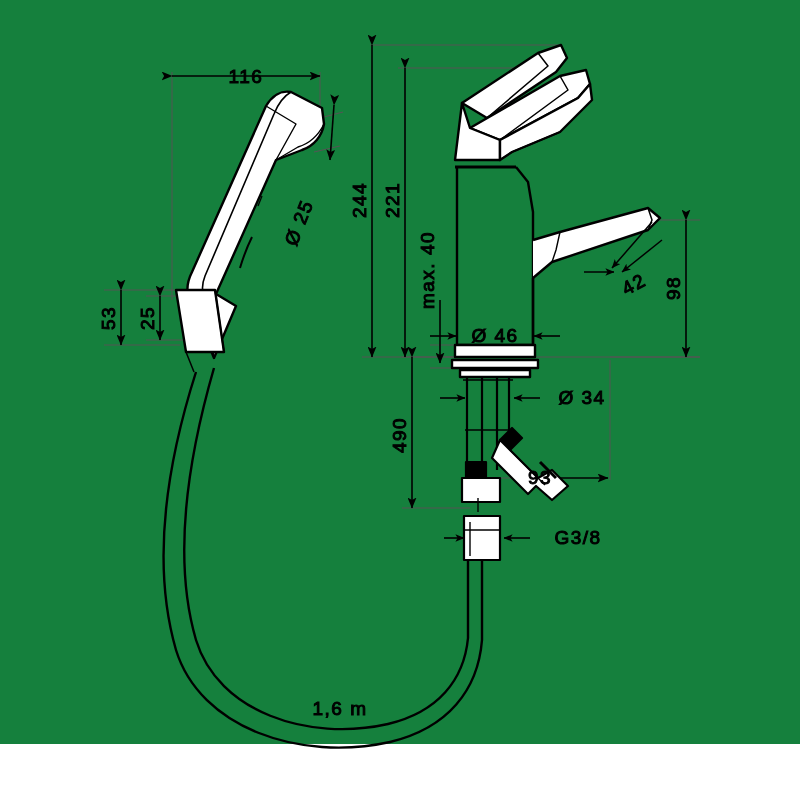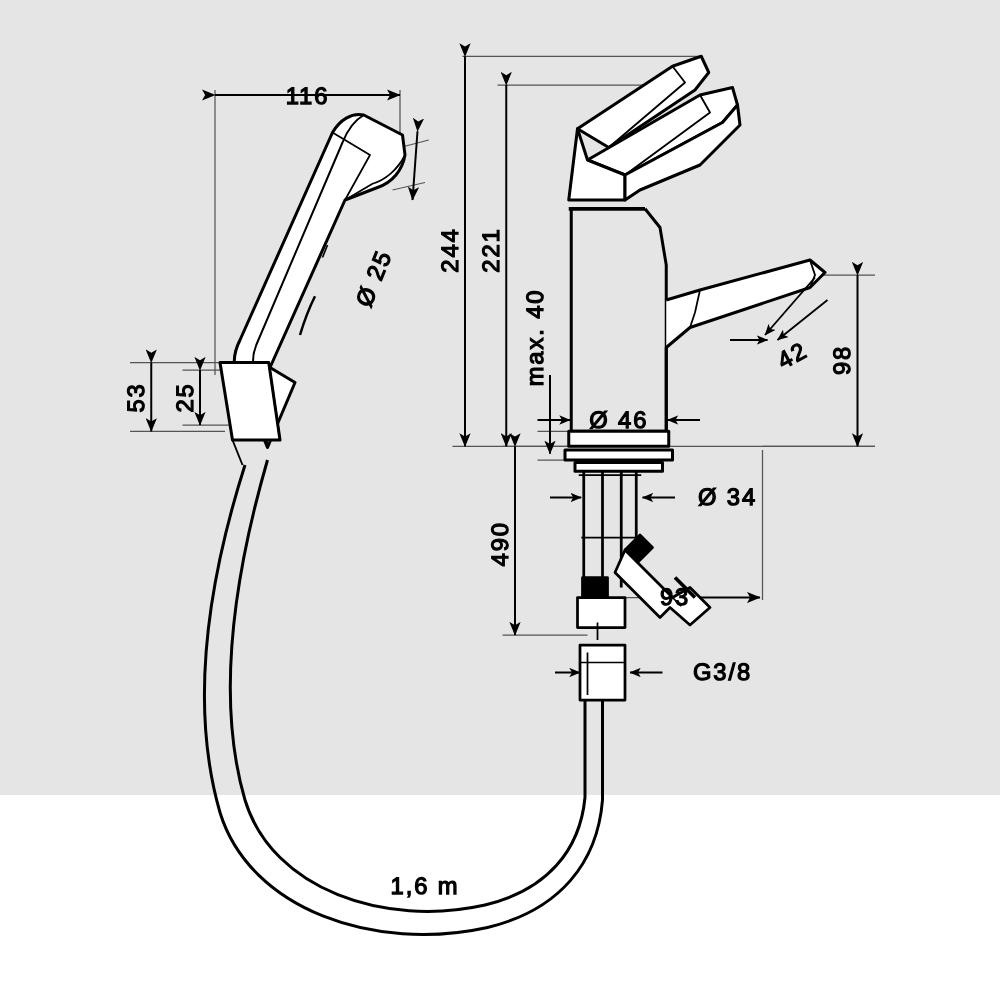--- a/index.html
+++ b/index.html
@@ -1,18 +1,18 @@
 <!DOCTYPE html>
 <html><head>
 <meta charset="utf-8">
 <style>
   html,body{margin:0;padding:0;background:#ffffff;}
   body{width:800px;height:800px;overflow:hidden;
        font-family:"Liberation Sans", sans-serif;}
-  #stage{position:relative;width:800px;height:636px;background:#e5e5e5;}
+  #stage{position:relative;width:800px;height:744px;background:#15803d;}
   svg{display:block;}
   .dimtext{font-family:"Liberation Sans", sans-serif;font-size:19px;fill:#000;
            letter-spacing:1.5px;}
 </style>
 </head>
 <body>
 
 <div id="stage">
 <svg width="800" height="800" viewBox="0 0 800 800">
 

